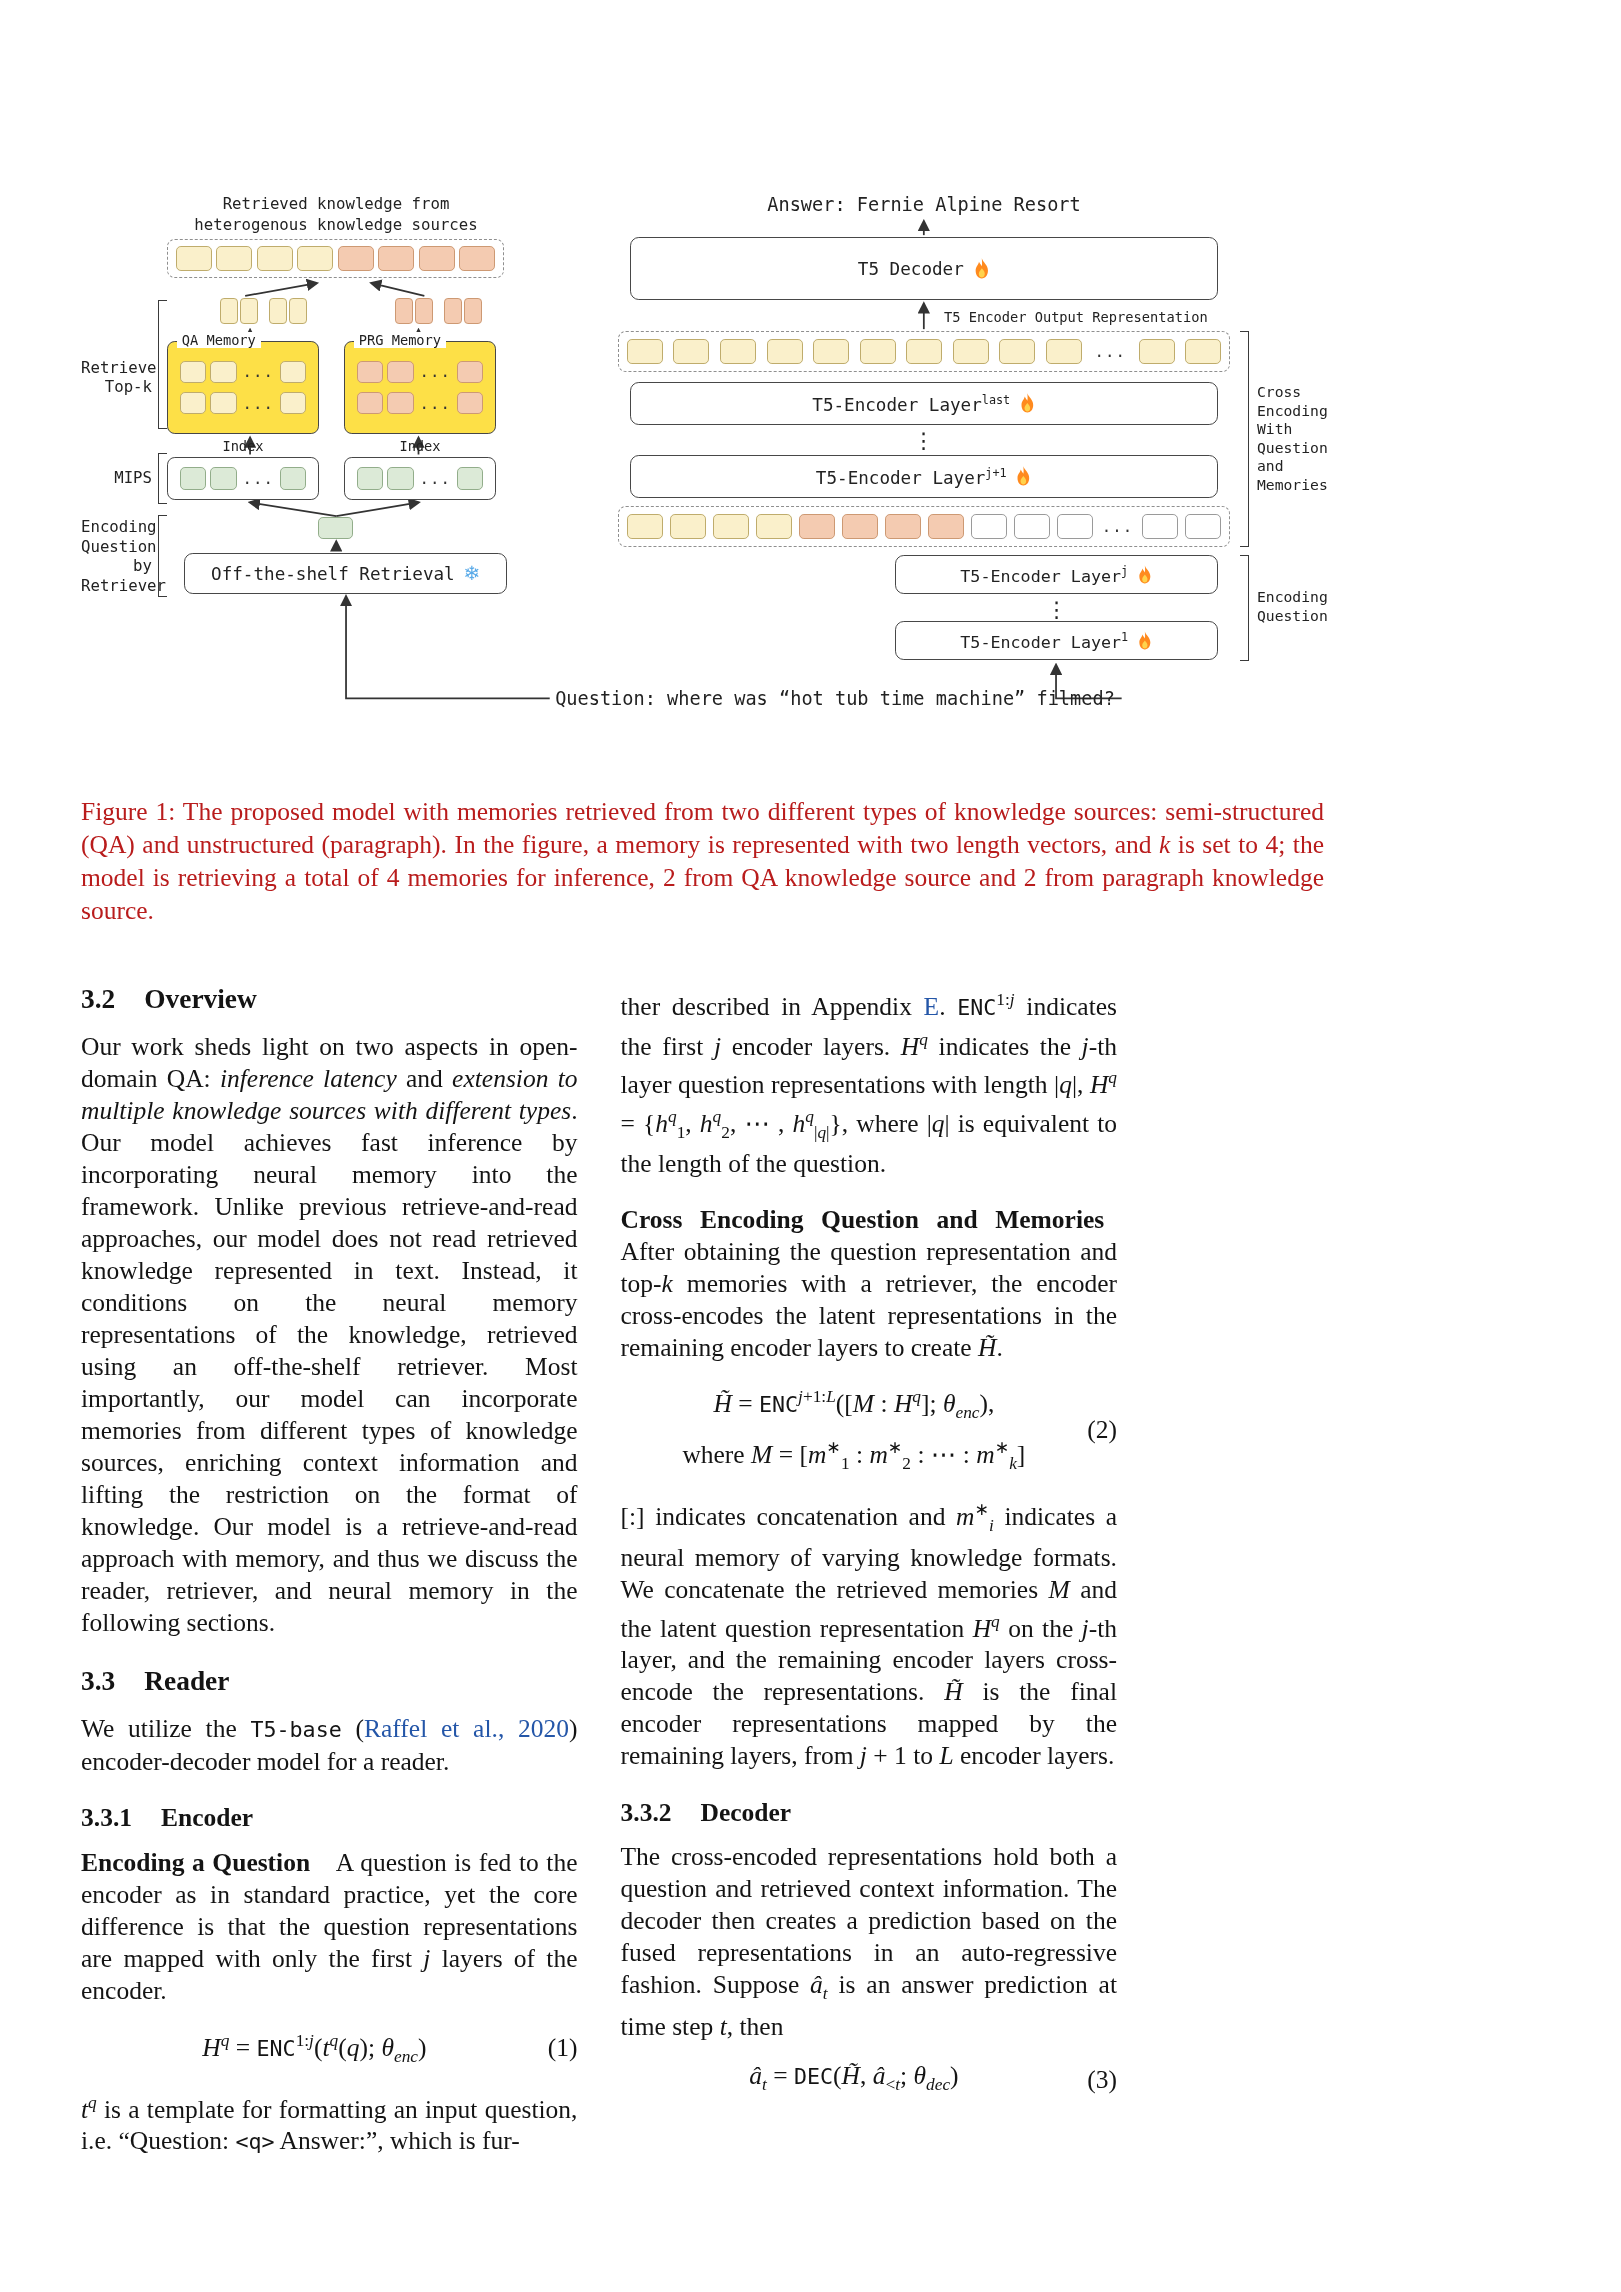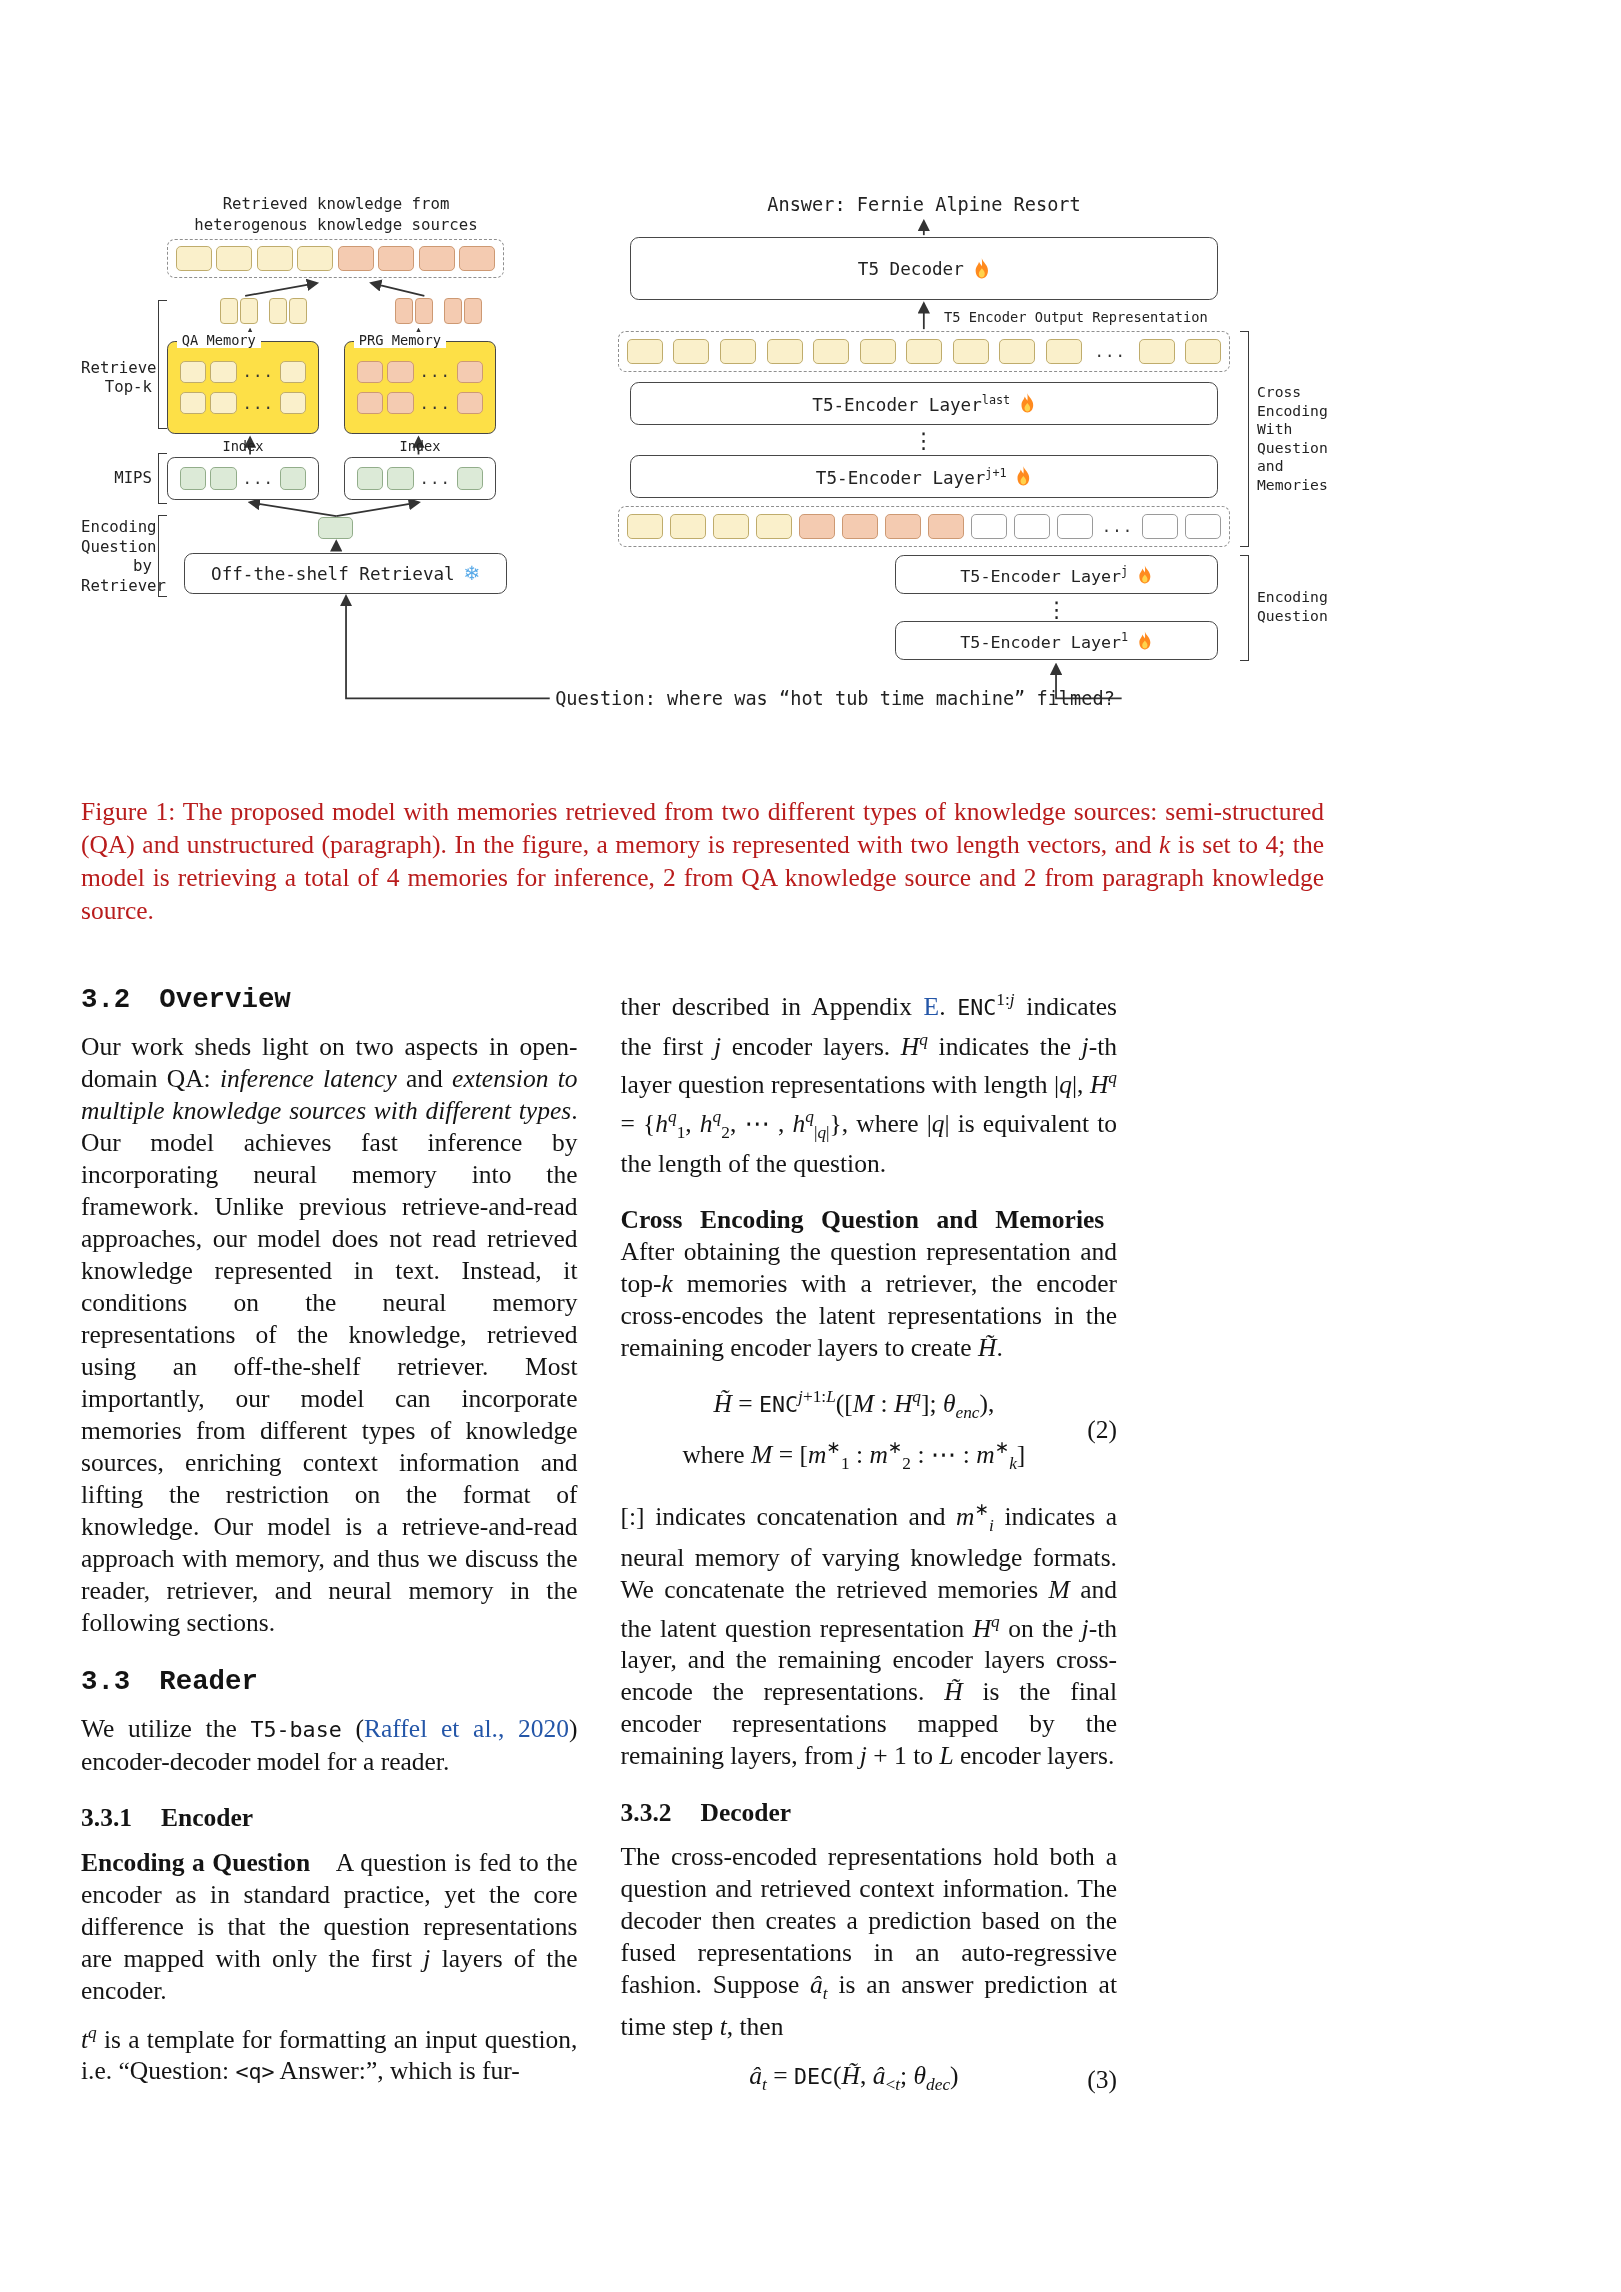--- a/index.html
+++ b/index.html
@@ -42,21 +42,21 @@
   .lay-sup { font-size:11.8px; }
   .out-label { position:absolute; font-size:13.7px; text-align:left; white-space:nowrap; }
   .pre { white-space:pre-line; }
 
   
   .caption { margin-top:33px; width:1243px; font-size:25.5px; line-height:33px; text-align:justify; color:#b91c1c; }
 
   
   .columns { display:flex; gap:43px; margin-top:57px; }
   .col { width:600px; }
-  .sec { font-size:27.4px; font-weight:bold; margin:27.4px 0 15.7px;font-family:Liberation Mono, monospace; }
+  .sec { font-size:27.4px; font-weight:bold; margin:27.4px 0 15.7px; }
   .subsec { font-size:25.5px; font-weight:bold; margin:25.5px 0 13.7px; }
   .sec:first-child, .subsec:first-child { margin-top:0; }
   .sec .t, .subsec .t { margin-left:29px; }
   .col p { font-size:25.5px; line-height:32px; text-align:justify; margin:0 0 9.8px; }
   .tt { font-family:"DejaVu Sans Mono", monospace; font-size:0.85em; }
   .cite, a.cite { color:#2456A8; text-decoration:none; cursor:pointer; }
   sup, sub { font-size:68%; }
   .eq { display:flex; align-items:center; margin:15.7px 0 13.7px; }
   .eq .ebody { flex:1; text-align:center; font-size:25.5px; line-height:35px; }
   .eq .enum { font-size:25.5px; }
@@ -292,20 +292,24 @@
     <div class="col">
       <h2 class="sec"><span>3.2</span><span class="t">Overview</span></h2>
       <p>Our work sheds light on two aspects in open-domain QA: <i>inference latency</i> and <i>extension to multiple knowledge sources with different types</i>. Our model achieves fast inference by incorporating neural memory into the framework. Unlike previous retrieve-and-read approaches, our model does not read retrieved knowledge represented in text. Instead, it conditions on the neural memory representations of the knowledge, retrieved using an off-the-shelf retriever. Most importantly, our model can incorporate memories from different types of knowledge sources, enriching context information and lifting the restriction on the format of knowledge. Our model is a retrieve-and-read approach with memory, and thus we discuss the reader, retriever, and neural memory in the following sections.</p>
 
       <h2 class="sec"><span>3.3</span><span class="t">Reader</span></h2>
       <p>We utilize the <span class="tt">T5-base</span> (<a class="cite">Raffel et al., 2020</a>) encoder-decoder model for a reader.</p>
 
       <h3 class="subsec"><span>3.3.1</span><span class="t">Encoder</span></h3>
       <p><b>Encoding a Question</b>  A question is fed to the encoder as in standard practice, yet the core difference is that the question representations are mapped with only the first <i>j</i> layers of the encoder.</p>
 
+      <div class="eq">
+        <span class="ebody"><i>H</i><sup><i>q</i></sup> = <span class="tt">ENC</span><sup>1:<i>j</i></sup>(<i>t</i><sup><i>q</i></sup>(<i>q</i>); <i>θ</i><sub><i>enc</i></sub>)</span>
+        <span class="enum">(1)</span>
+      </div>
 
       <p><i>t</i><sup><i>q</i></sup> is a template for formatting an input question, i.e. “Question: <span class="tt">&lt;q&gt;</span> Answer:”, which is fur-</p>
     </div>
 
     <div class="col">
       <p>ther described in Appendix <a class="cite">E</a>. <span class="tt">ENC</span><sup>1:<i>j</i></sup> indicates the first <i>j</i> encoder layers. <i>H</i><sup><i>q</i></sup> indicates the <i>j</i>-th layer question representations with length |<i>q</i>|, <i>H</i><sup><i>q</i></sup> = {<i>h</i><sup><i>q</i></sup><sub>1</sub>, <i>h</i><sup><i>q</i></sup><sub>2</sub>, ⋯ , <i>h</i><sup><i>q</i></sup><sub>|<i>q</i>|</sub>}, where |<i>q</i>| is equivalent to the length of the question.</p>
 
       <p style="margin-top:23.5px"><b>Cross Encoding Question and Memories</b> After obtaining the question representation and top-<i>k</i> memories with a retriever, the encoder cross-encodes the latent representations in the remaining encoder layers to create <i>H̃</i>.</p>
 
       <div class="eq">

